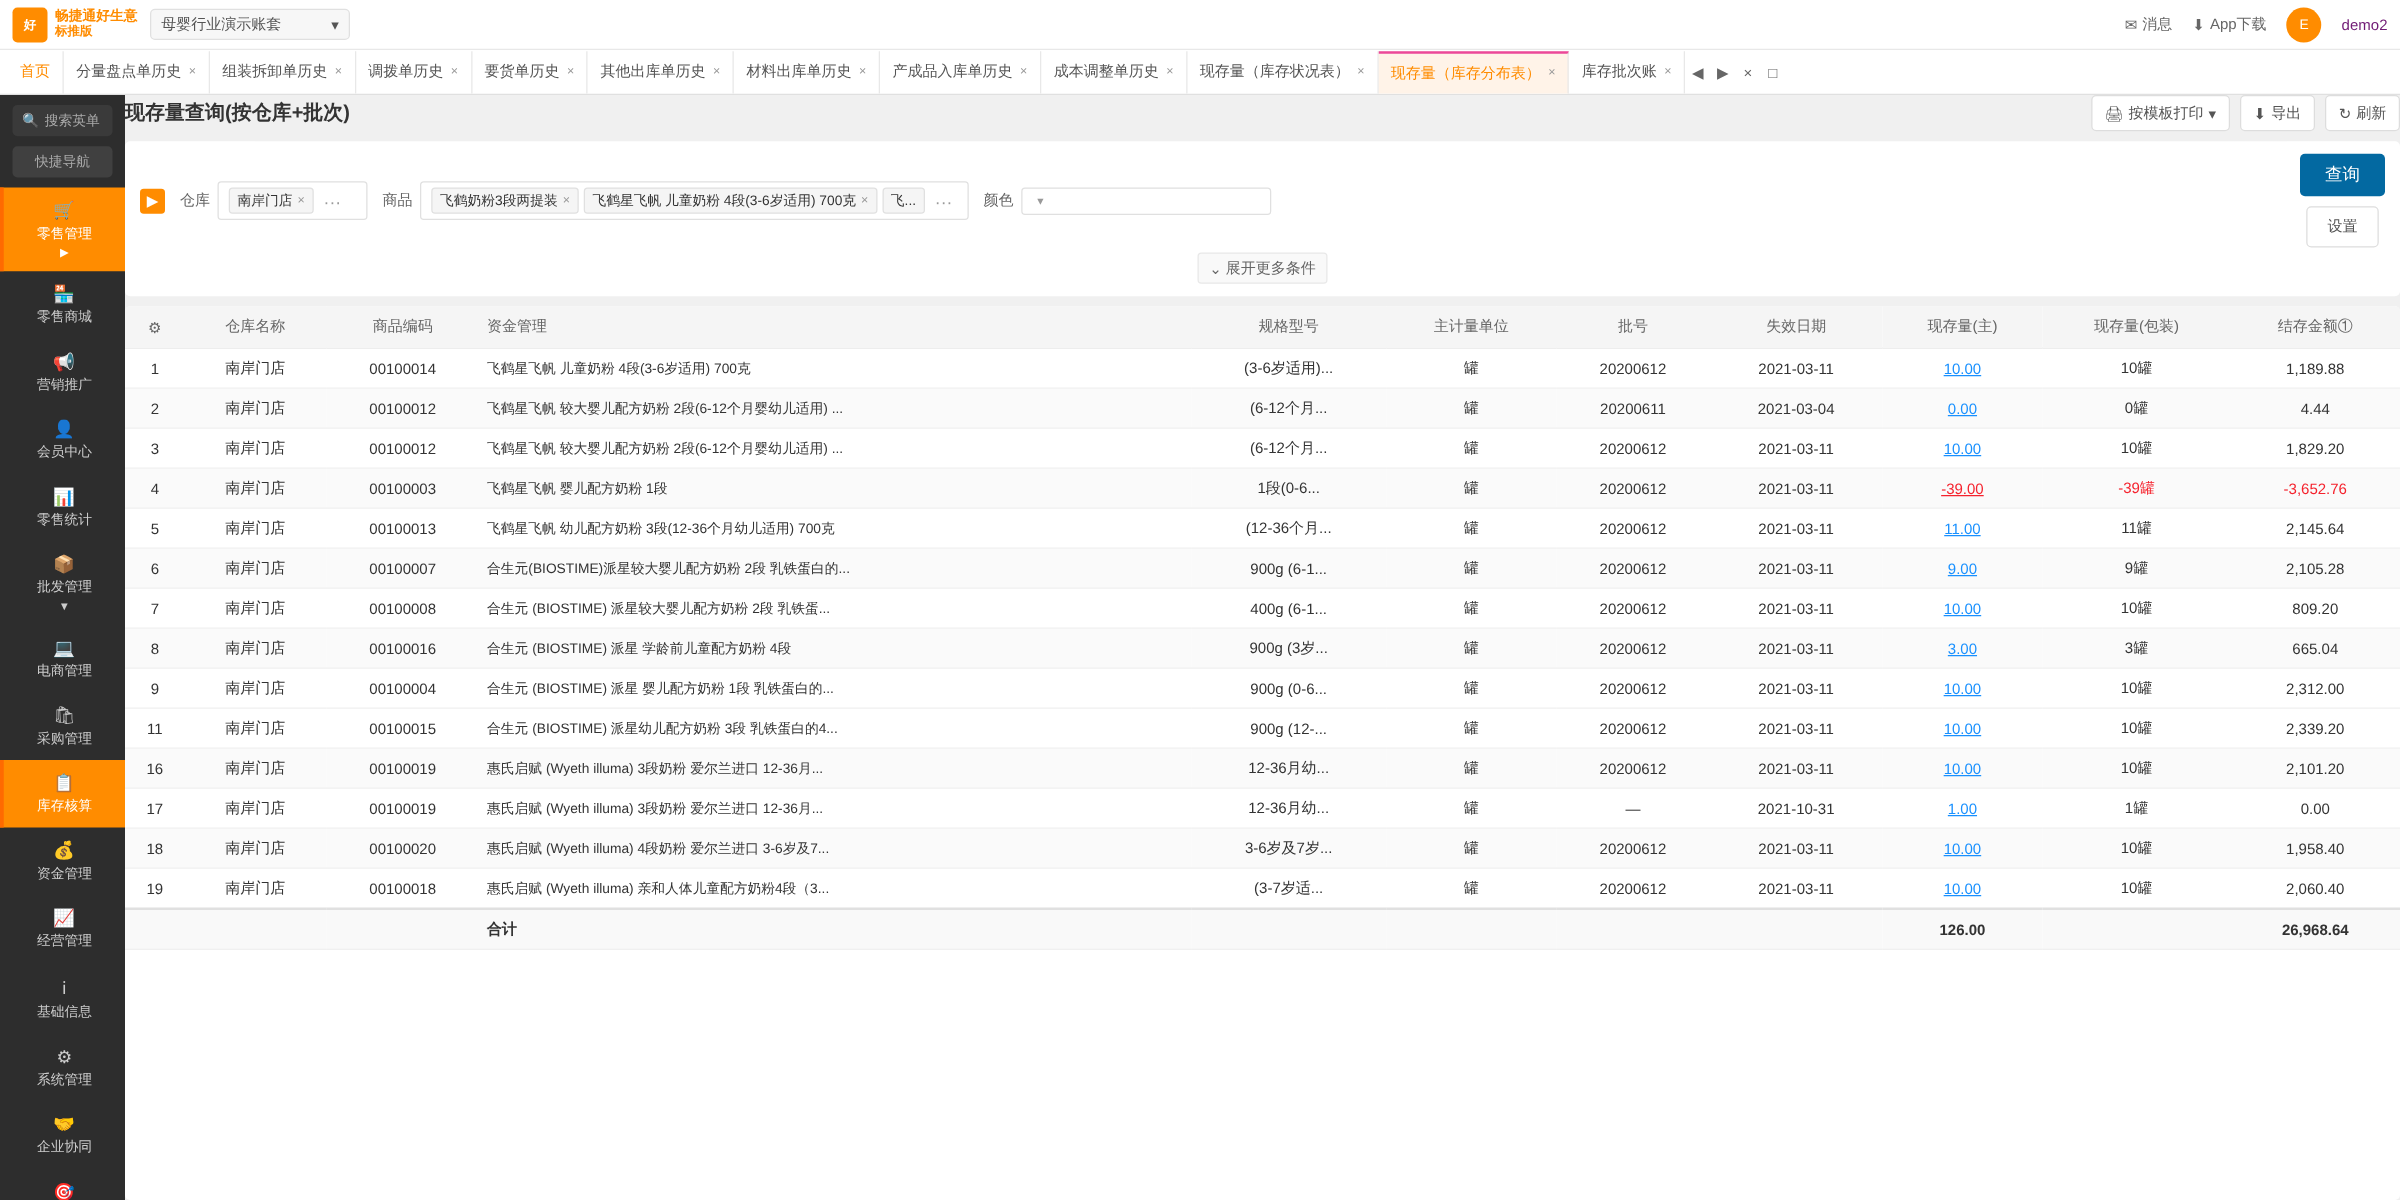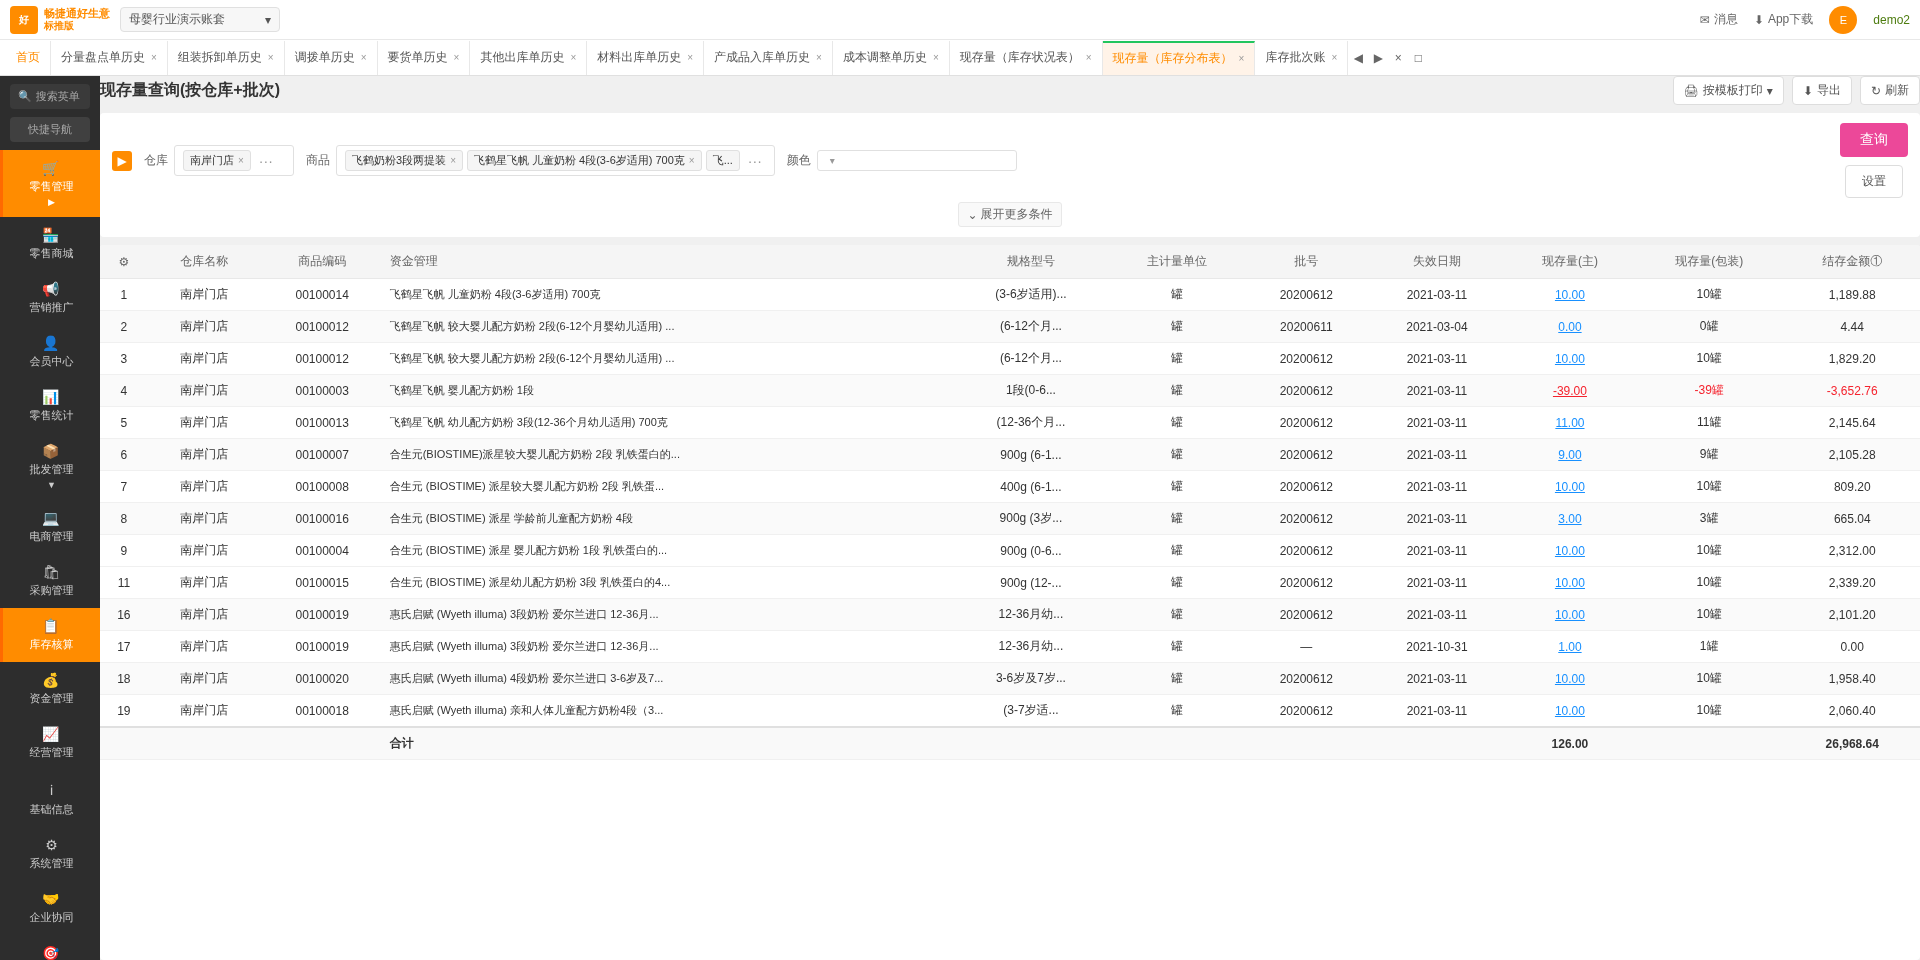--- a/index.html
+++ b/index.html
@@ -7,27 +7,27 @@
 
     
     .top-bar { display: flex; align-items: center; height: 40px; background: #fff; border-bottom: 1px solid #e8e8e8; padding: 0 10px; gap: 10px; }
     .logo-area { display: flex; align-items: center; gap: 6px; width: 100px; }
     .logo-icon { width: 28px; height: 28px; background: #ff8c00; border-radius: 4px; display: flex; align-items: center; justify-content: center; color: #fff; font-size: 10px; font-weight: bold; }
     .logo-text { font-size: 11px; color: #ff8c00; font-weight: bold; line-height: 1.2; }
     .org-selector { display: flex; align-items: center; gap: 4px; background: #f7f7f7; border: 1px solid #e0e0e0; border-radius: 4px; padding: 3px 8px; cursor: pointer; font-size: 12px; color: #555; min-width: 160px; }
     .top-right { margin-left: auto; display: flex; align-items: center; gap: 16px; }
     .top-btn { display: flex; align-items: center; gap: 4px; color: #666; font-size: 12px; cursor: pointer; }
     .avatar { width: 28px; height: 28px; border-radius: 50%; background: #ff8c00; display: flex; align-items: center; justify-content: center; color: #fff; font-size: 11px; }
-    .user-name { font-size: 12px; color: #4d7c0f; }
+    .user-name { font-size: 12px; color: #701a75; }
 
     
     .tab-bar { display: flex; align-items: center; height: 36px; background: #fff; border-bottom: 1px solid #e0e0e0; padding: 0 6px; overflow: hidden; }
     .tab-item { display: flex; align-items: center; padding: 0 10px; height: 34px; font-size: 12px; color: #555; cursor: pointer; border-right: 1px solid #e8e8e8; white-space: nowrap; gap: 4px; flex-shrink: 0; }
     .tab-item:first-child { color: #ff8c00; font-weight: normal; }
-    .tab-item.active { background: #fff3e8; color: #ff8c00; border-top: 2px solid #22c55e; }
+    .tab-item.active { background: #fff3e8; color: #ff8c00; border-top: 2px solid #ec4899; }
     .tab-close { color: #999; font-size: 10px; cursor: pointer; margin-left: 2px; }
     .tab-nav-btn { width: 20px; height: 36px; display: flex; align-items: center; justify-content: center; cursor: pointer; color: #666; font-size: 12px; flex-shrink: 0; }
     .tab-close-all { width: 20px; height: 36px; display: flex; align-items: center; justify-content: center; cursor: pointer; color: #666; font-size: 12px; flex-shrink: 0; }
 
     
     .main-layout { display: flex; height: calc(960px - 76px); }
 
     
     .sidebar { width: 100px; background: #2d2d2d; display: flex; flex-direction: column; align-items: center; padding-top: 8px; flex-shrink: 0; }
     .sidebar-search { width: 80px; background: #3a3a3a; border-radius: 4px; padding: 5px 8px; color: #aaa; font-size: 11px; margin-bottom: 8px; cursor: pointer; display: flex; align-items: center; gap: 4px; }
@@ -74,21 +74,21 @@
     .row-even { background: #fafafa; }
     .text-link { color: #1890ff; text-decoration: underline; cursor: pointer; }
     .text-red { color: #f5222d; }
     .text-left { text-align: left; }
     .footer-row td { background: #f9f9f9; font-weight: bold; color: #333; border-top: 2px solid #e0e0e0; }
 
     
     .expand-arrow { width: 20px; height: 20px; background: #ff8c00; color: #fff; border-radius: 3px; display: flex; align-items: center; justify-content: center; cursor: pointer; font-size: 12px; flex-shrink: 0; }
 
     
-    .btn-query { background: #ec4899; color: #fff; border: none; border-radius: 4px; padding: 8px 20px; font-size: 14px; cursor: pointer; }
+    .btn-query { background: #0369a1; color: #fff; border: none; border-radius: 4px; padding: 8px 20px; font-size: 14px; cursor: pointer; }
     .btn-setting { background: #fff; color: #555; border: 1px solid #ddd; border-radius: 4px; padding: 7px 16px; font-size: 12px; cursor: pointer; margin-top: 4px; }
 
     .query-btns { display: flex; flex-direction: column; align-items: center; gap: 4px; margin-left: auto; flex-shrink: 0; }
     .ellipsis-btn { color: #999; cursor: pointer; font-size: 14px; margin: 0 4px; }
 
     
     ::-webkit-scrollbar { width: 6px; height: 6px; }
     ::-webkit-scrollbar-track { background: #f1f1f1; }
     ::-webkit-scrollbar-thumb { background: #ccc; border-radius: 3px; }
 

